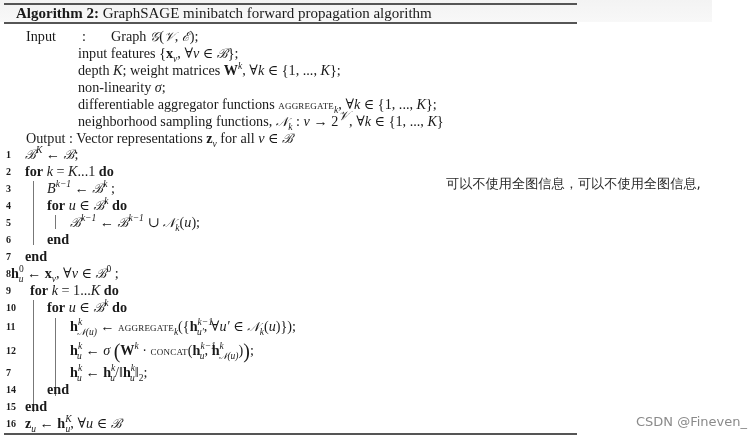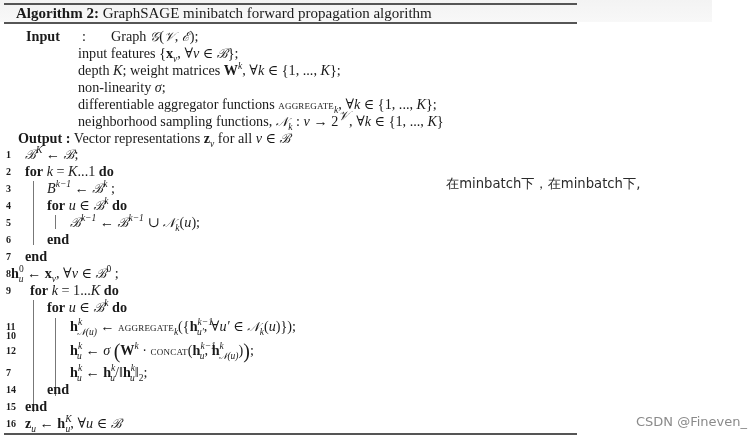--- a/index.html
+++ b/index.html
@@ -10,21 +10,21 @@
   .top-band { position:absolute; left:0; top:0; width:712px; height:22px;
     background:linear-gradient(#f3f3f3,#f8f8f8); }
   .rule { position:absolute; left:4px; width:573px; background:#555; }
   .rule.top { top:3px; height:2px; }
   .rule.mid { top:22px; height:2px; }
   .rule.bot { top:433px; height:2px; }
   .title { position:absolute; left:16px; top:4px; font-size:15px; line-height:18px; white-space:nowrap; }
   .title b { font-weight:bold; }
   .line { position:absolute; font-size:14.2px; line-height:17px; white-space:nowrap; }
   .kw { font-weight:bold; }
-  .lbl { font-weight:bold; }
+  .lbl { font-weight:normal; }
   .sc { font-variant:small-caps; font-size:12.5px; letter-spacing:0.2px; }
   .mi { font-style:italic; }
   .bf { font-weight:bold; }
   .cal { font-family:"DejaVu Serif", serif; font-style:italic; font-size:13px; }
   sub, sup { font-size:9.5px; line-height:0; }
   .num { position:absolute; left:6px; font-size:10px; font-weight:bold; line-height:17px; text-align:left; }
   .vbar { position:absolute; width:1px; background:#777; }
   .note { position:absolute; left:446px; top:175px; font-family:"DejaVu Sans","Liberation Sans",sans-serif;
     font-size:13.2px; line-height:17px; color:#2a2a2a; white-space:nowrap; }
   .watermark { position:absolute; left:636px; top:414px; font-family:"DejaVu Sans","Liberation Sans",sans-serif;
@@ -46,34 +46,34 @@
 <div class="line" style="left:26px;top:28px;">
   <span class="lbl">Input</span>
 </div>
 <div class="line" style="left:82px;top:28px;"><span>:</span></div>
 <div class="line" style="left:92px;top:28px;margin-left:19px;">Graph <span class="cal">𝒢</span>(<span class="cal">𝒱</span>, <span class="cal">ℰ</span>);</div>
 <div class="line" style="left:78px;top:45px;">input features {<span class="bf">x</span><sub class="mi">v</sub>, ∀<span class="mi">v</span> ∈ <span class="cal">ℬ</span>};</div>
 <div class="line" style="left:78px;top:62px;">depth <span class="mi">K</span>; weight matrices <span class="bf">W</span><sup class="mi">k</sup>, ∀<span class="mi">k</span> ∈ {1, ..., <span class="mi">K</span>};</div>
 <div class="line" style="left:78px;top:79px;">non-linearity <span class="mi">σ</span>;</div>
 <div class="line" style="left:78px;top:96px;">differentiable aggregator functions <span class="sc">aggregate</span><sub class="mi">k</sub>, ∀<span class="mi">k</span> ∈ {1, ..., <span class="mi">K</span>};</div>
 <div class="line" style="left:78px;top:113px;">neighborhood sampling functions, <span class="cal">𝒩</span><sub class="mi">k</sub> : <span class="mi">v</span> → 2<sup class="cal">𝒱</sup>, ∀<span class="mi">k</span> ∈ {1, ..., <span class="mi">K</span>}</div>
-<div class="line" style="left:18px;top:130px;text-align:right;">
+<div class="line" style="left:26px;top:130px;text-align:right;">
   <span class="lbl">Output</span><span class="lbl"> :</span> Vector representations <span class="bf">z</span><sub class="mi">v</sub> for all <span class="mi">v</span> ∈ <span class="cal">ℬ</span>
 </div>
 
 <div class="num" style="top:146px;">1</div>
 <div class="num" style="top:163px;">2</div>
 <div class="num" style="top:180px;">3</div>
 <div class="num" style="top:197px;">4</div>
 <div class="num" style="top:214px;">5</div>
 <div class="num" style="top:231px;">6</div>
 <div class="num" style="top:248px;">7</div>
 <div class="num" style="top:265px;">8</div>
 <div class="num" style="top:282px;">9</div>
-<div class="num" style="top:299px;margin-top:28px;">10</div>
+<div class="num" style="top:299px;">10</div>
 <div class="num" style="top:318px;">11</div>
 <div class="num" style="top:342px;">12</div>
 <div class="num" style="top:364px;">7</div>
 <div class="num" style="top:381px;">14</div>
 <div class="num" style="top:398px;">15</div>
 <div class="num" style="top:415px;">16</div>
 
 <div class="vbar" style="left:33px;top:181px;height:64px;"></div>
 <div class="vbar" style="left:55px;top:215px;height:14px;"></div>
 <div class="vbar" style="left:33px;top:300px;height:112px;"></div>
@@ -90,16 +90,16 @@
 <div class="line" style="left:30px;top:282px;"><span class="kw">for</span> <span class="mi">k</span> = 1...<span class="mi">K</span> <span class="kw">do</span></div>
 <div class="line" style="left:47px;top:299px;"><span class="kw">for</span> <span class="mi">u</span> ∈ <span class="cal">ℬ</span><sup class="mi">k</sup> <span class="kw">do</span></div>
 <div class="line" style="left:70px;top:318px;"><span class="bf">h</span><sup class="mi">k</sup><sub class="mi" style="margin-left:-5px;"><span class="cal" style="font-size:9px;">𝒩</span>(u)</sub> ← <span class="sc">aggregate</span><sub class="mi">k</sub>({<span class="bf">h</span><sup class="mi">k−1</sup><sub class="mi" style="margin-left:-16px;">u′</sub>, ∀<span class="mi">u′</span> ∈ <span class="cal">𝒩</span><sub class="mi">k</sub>(<span class="mi">u</span>)});</div>
 <div class="line" style="left:70px;top:342px;"><span class="bf">h</span><sup class="mi">k</sup><sub class="mi" style="margin-left:-5px;">u</sub> ← <span class="mi">σ</span> <span class="big">(</span><span class="bf">W</span><sup class="mi">k</sup> · <span class="sc">concat</span>(<span class="bf">h</span><sup class="mi">k−1</sup><sub class="mi" style="margin-left:-16px;">u</sub>, <span class="bf">h</span><sup class="mi">k</sup><sub class="mi" style="margin-left:-5px;"><span class="cal" style="font-size:9px;">𝒩</span>(u)</sub>)<span class="big">)</span>;</div>
 <div class="line" style="left:70px;top:364px;"><span class="bf">h</span><sup class="mi">k</sup><sub class="mi" style="margin-left:-5px;">u</sub> ← <span class="bf">h</span><sup class="mi">k</sup><sub class="mi" style="margin-left:-5px;">u</sub>/‖<span class="bf">h</span><sup class="mi">k</sup><sub class="mi" style="margin-left:-5px;">u</sub>‖<sub>2</sub>;</div>
 <div class="line" style="left:47px;top:381px;"><span class="kw">end</span></div>
 <div class="line" style="left:25px;top:398px;"><span class="kw">end</span></div>
 <div class="line" style="left:25px;top:415px;"><span class="bf">z</span><sub class="mi">u</sub> ← <span class="bf">h</span><sup class="mi">K</sup><sub class="mi" style="margin-left:-6px;">u</sub>, ∀<span class="mi">u</span> ∈ <span class="cal">ℬ</span></div>
 
 <div class="note">
-  <div>在minbatch下，在minbatch下,</div>
+  <div>可以不使用全图信息，可以不使用全图信息,</div>
 </div>
 
 <div class="watermark">CSDN @Fineven_</div>
 
 </body></html>

